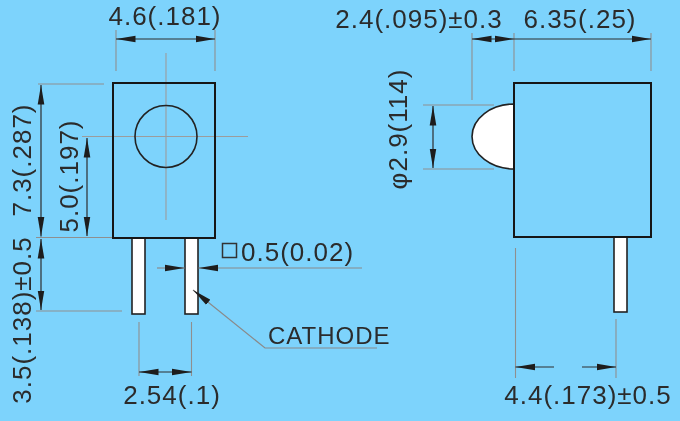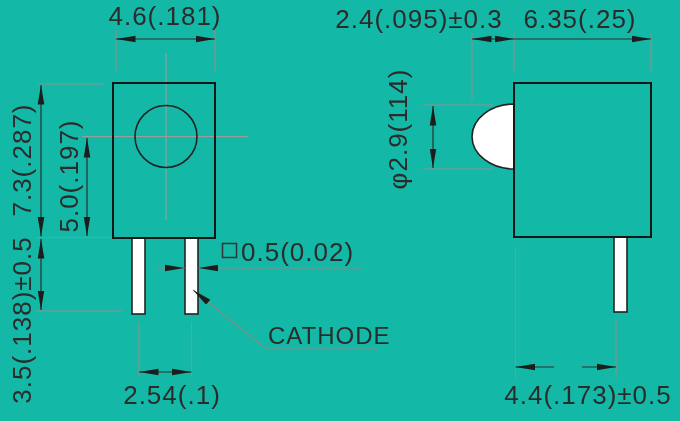--- a/index.html
+++ b/index.html
@@ -1,16 +1,16 @@
 <!DOCTYPE html>
 <html><head>
 <meta charset="utf-8">
 <style>
   html,body { margin:0; padding:0; background:#ffffff; }
-  .canvas { width:680px; height:421px; position:relative; background:#14b8a6; overflow:hidden; }
+  .canvas { width:680px; height:421px; position:relative; background:#7dd3fc; overflow:hidden; }
   svg text {
     font-family:"Liberation Sans","DejaVu Sans",sans-serif;
     font-size:26px;
     fill:#2b2b2b;
     letter-spacing:1px;
   }
   svg text.small { font-size:24px; }
   .outline      { fill:none;  stroke:#161616; stroke-width:2; }
   .part         { fill:#ffffff; stroke:#222222; stroke-width:1.6; }
   .lens         { fill:none; stroke:#222222; stroke-width:1.6; }

